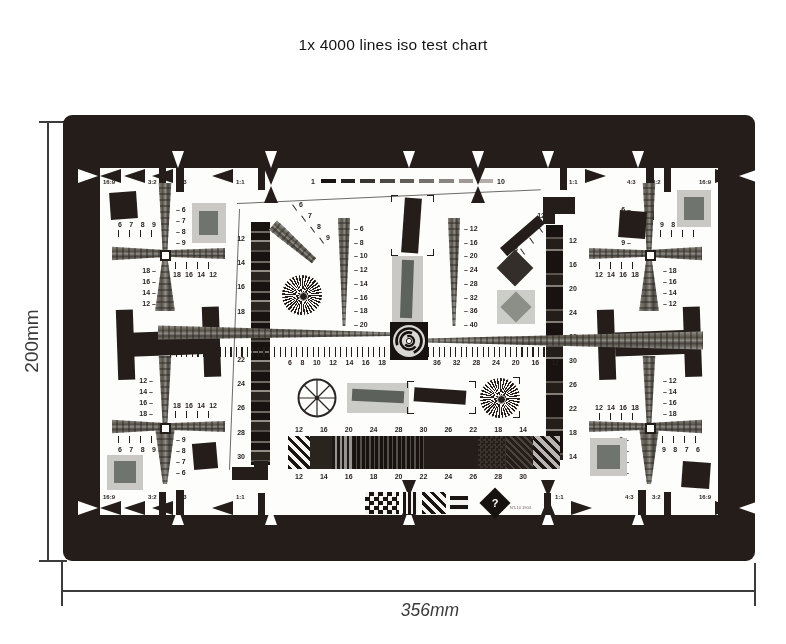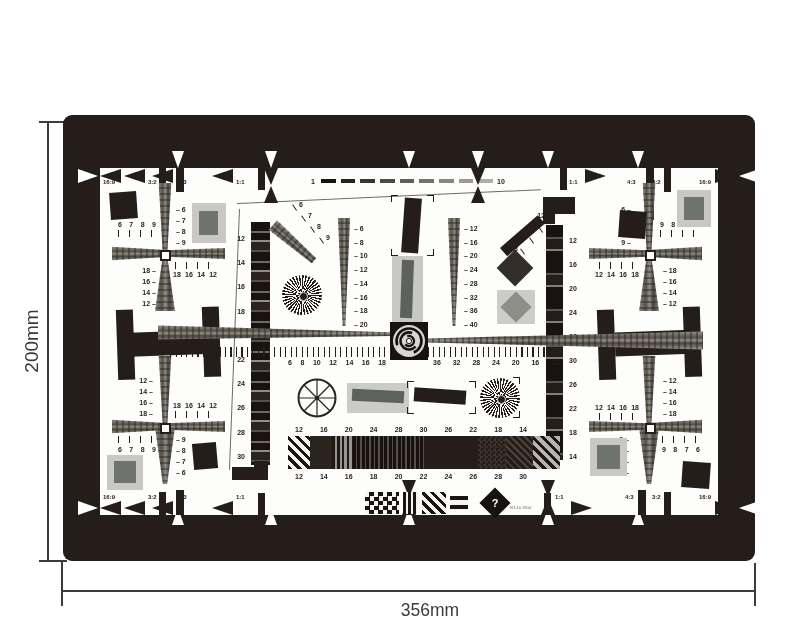--- a/index.html
+++ b/index.html
@@ -5,21 +5,21 @@
   html,body{margin:0;padding:0;background:#fff;}
   .page{position:relative;width:786px;height:644px;background:#ffffff;overflow:hidden;
         font-family:"Liberation Sans",sans-serif;}
   .abs{position:absolute;}
   .title{position:absolute;left:0;top:36px;width:786px;text-align:center;
          font-size:15.5px;color:#141414;letter-spacing:0.2px;}
   
   .dimline{position:absolute;background:#3c3c3c;}
   .dimlabel{position:absolute;font-size:19px;color:#3a3a3a;}
   .dimlabel.vert{transform:rotate(-90deg);transform-origin:center;}
-  .dimlabel.horiz{font-size:17.5px;}
+  .dimlabel.horiz{font-size:17.5px;font-style:italic;}
   
   .chart{position:absolute;left:63px;top:115px;width:692px;height:446px;
          background:var(--frame,#241d1a);border-radius:9px;}
   .inner{position:absolute;left:37px;top:53px;width:618px;height:347px;background:#fdfdfb;}
   .hdrbox{position:absolute;left:252px;top:8px;width:193px;height:16px;background:#f6f5f2;
           border:1px solid #55504a;display:flex;align-items:center;justify-content:center;
           font-size:7.5px;font-weight:700;color:#241d1a;letter-spacing:0.4px;}
   
   .num{font-size:7px;font-weight:700;color:#241d1a;line-height:9px;}
   .asp{font-size:6px;font-weight:700;color:#241d1a;}
@@ -68,20 +68,21 @@
   .diaglab .li::after{content:"";position:absolute;width:7px;height:1.3px;background:#241d1a;
         transform:rotate(55deg);left:-8px;top:7px;}
   .diaglabR .li::after{left:auto;right:-8px;}
   .seg{height:100%;float:left;}
 </style>
 </head>
 <body>
 
 <div class="page">
 
+  <div class="title">1x 4000 lines iso test chart</div>
 
   <div class="dimline" style="left:47px;top:122px;width:1.5px;height:439px;"></div>
   <div class="dimline" style="left:39px;top:121px;width:28px;height:1.5px;"></div>
   <div class="dimline" style="left:39px;top:560px;width:28px;height:1.5px;"></div>
   <div class="dimlabel vert" style="left:-8px;top:330px;width:80px;text-align:center;">200mm</div>
 
   <div class="dimline" style="left:62px;top:590px;width:694px;height:1.5px;"></div>
   <div class="dimline" style="left:61px;top:561px;width:1.5px;height:45px;"></div>
   <div class="dimline" style="left:754px;top:563px;width:1.5px;height:43px;"></div>
   <div class="dimlabel horiz" style="left:370px;top:600px;width:120px;text-align:center;">356mm</div>

